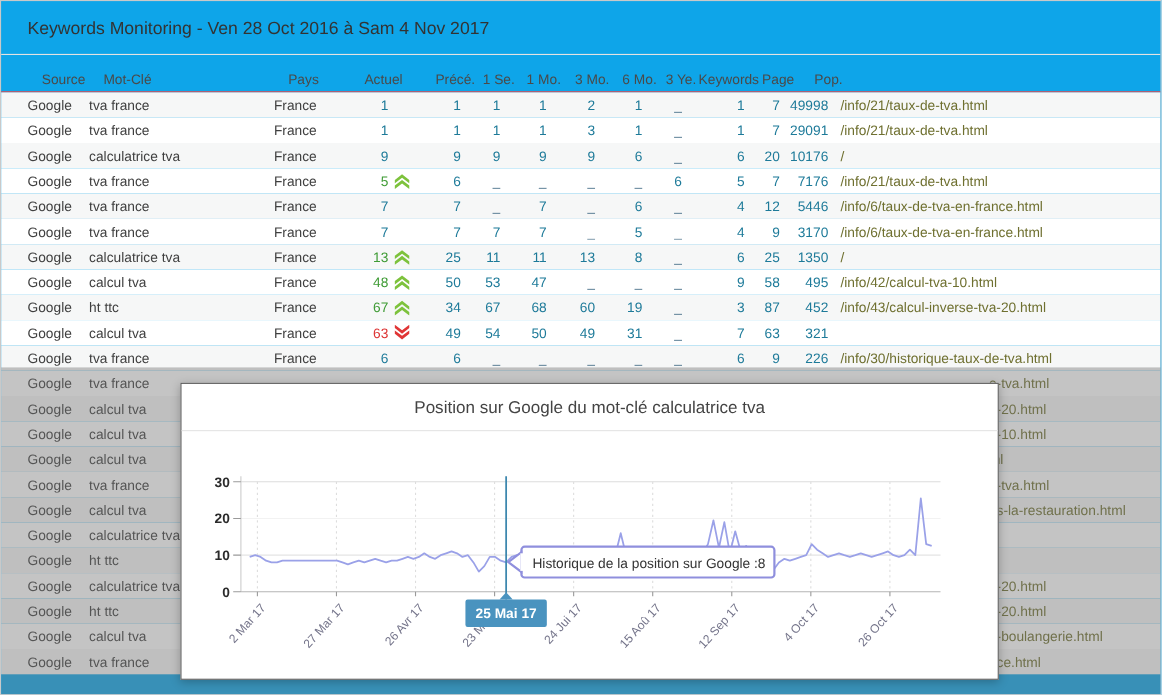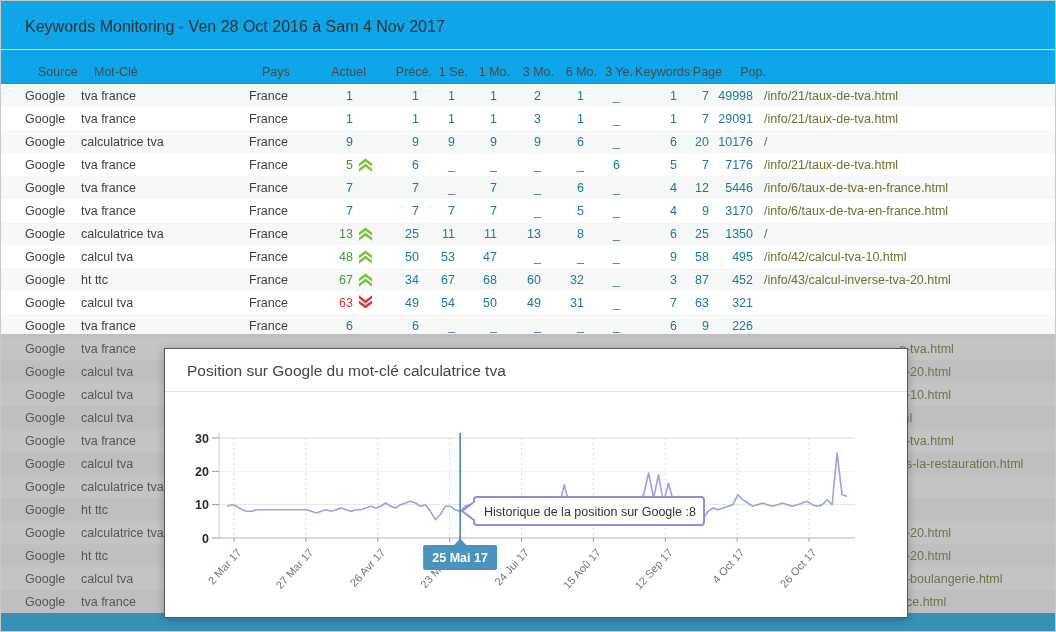--- a/index.html
+++ b/index.html
@@ -27,21 +27,21 @@
   .arrow-cell{padding-left:5px;height:15px;display:flex;align-items:center;}
   .arrow-cell svg{display:block;}
   .frag{padding-left:146px;}
   
   .overlay{position:absolute;left:0;top:333px;width:1056px;height:299px;
            background:rgba(115,115,115,0.42);z-index:5;}
   
   .modal{position:absolute;left:163px;top:347px;width:744px;height:270px;
          background:#fff;border:1px solid #5a5a5a;box-sizing:border-box;z-index:10;
          box-shadow:0 2px 8px rgba(0,0,0,0.25);}
-  .modal-title{padding:13px 22px 11px 22px;font-size:15.5px;color:#444;}
+  .modal-title{padding:13px 22px 11px 22px;font-size:15.5px;color:#444;text-align:center;}
   .modal-divider{height:1px;background:#e4e4e4;}
   .chart-svg{display:block;margin-top:3px;}
 </style>
 </head>
 <body>
 
 <div class="page">
   <div class="titlebar">
     <h1>Keywords Monitoring - Ven 28 Oct 2016 à Sam 4 Nov 2017</h1>
   </div>
@@ -224,21 +224,21 @@
           <div class="arrow-cell">
             <svg width="15" height="15" viewBox="0 0 16 16">
               <polygon points="1,7 8,1.5 15,7 15,10.2 8,5 1,10.2" fill="#7dc23c"></polygon>
               <polygon points="1,12.5 8,7 15,12.5 15,15.7 8,10.5 1,15.7" fill="#7dc23c"></polygon>
             </svg>
           </div>
           <div class="c-r num">34</div>
           <div class="c-r num">67</div>
           <div class="c-r num">68</div>
           <div class="c-r num">60</div>
-          <div class="c-r num">32</div>
+          <div class="c-r num">19</div>
           <div class="c-r dash">_</div>
           <div class="c-r num">3</div>
           <div class="c-r num">87</div>
           <div class="c-r num">452</div>
           <div class="c-page">/info/43/calcul-inverse-tva-20.html</div>
         </div>
         <div class="trow row-even">
           <div>Google</div>
           <div>calcul tva</div>
           <div>France</div>
@@ -267,20 +267,21 @@
           <div class="arrow-cell"></div>
           <div class="c-r num">6</div>
           <div class="c-r dash">_</div>
           <div class="c-r dash">_</div>
           <div class="c-r dash">_</div>
           <div class="c-r dash">_</div>
           <div class="c-r dash">_</div>
           <div class="c-r num">6</div>
           <div class="c-r num">9</div>
           <div class="c-r num">226</div>
+          <div class="c-page">/info/30/historique-taux-de-tva.html</div>
         </div>
         <div class="trow row-even">
           <div>Google</div>
           <div>tva france</div>
           <div></div>
           <div class="c-r num"></div>
           <div class="arrow-cell"></div>
           <div class="c-r num"></div>
           <div class="c-r num"></div>
           <div class="c-r num"></div>

